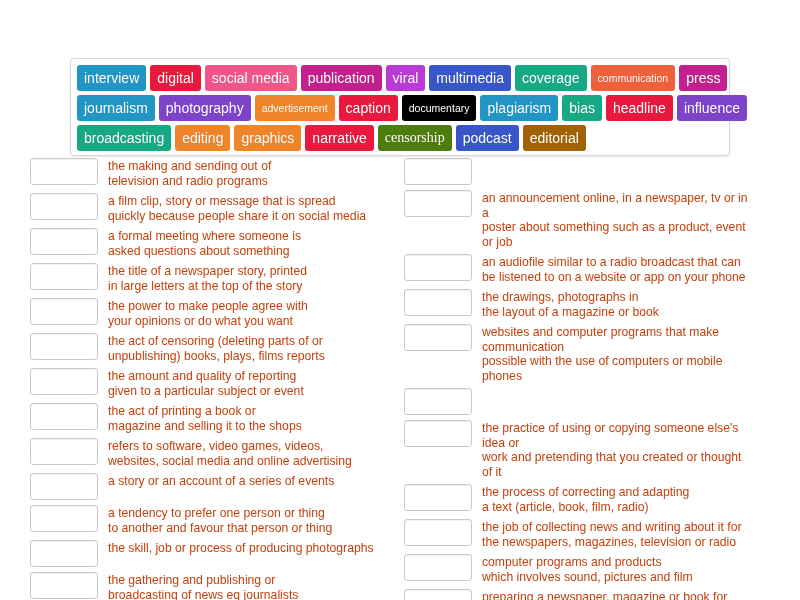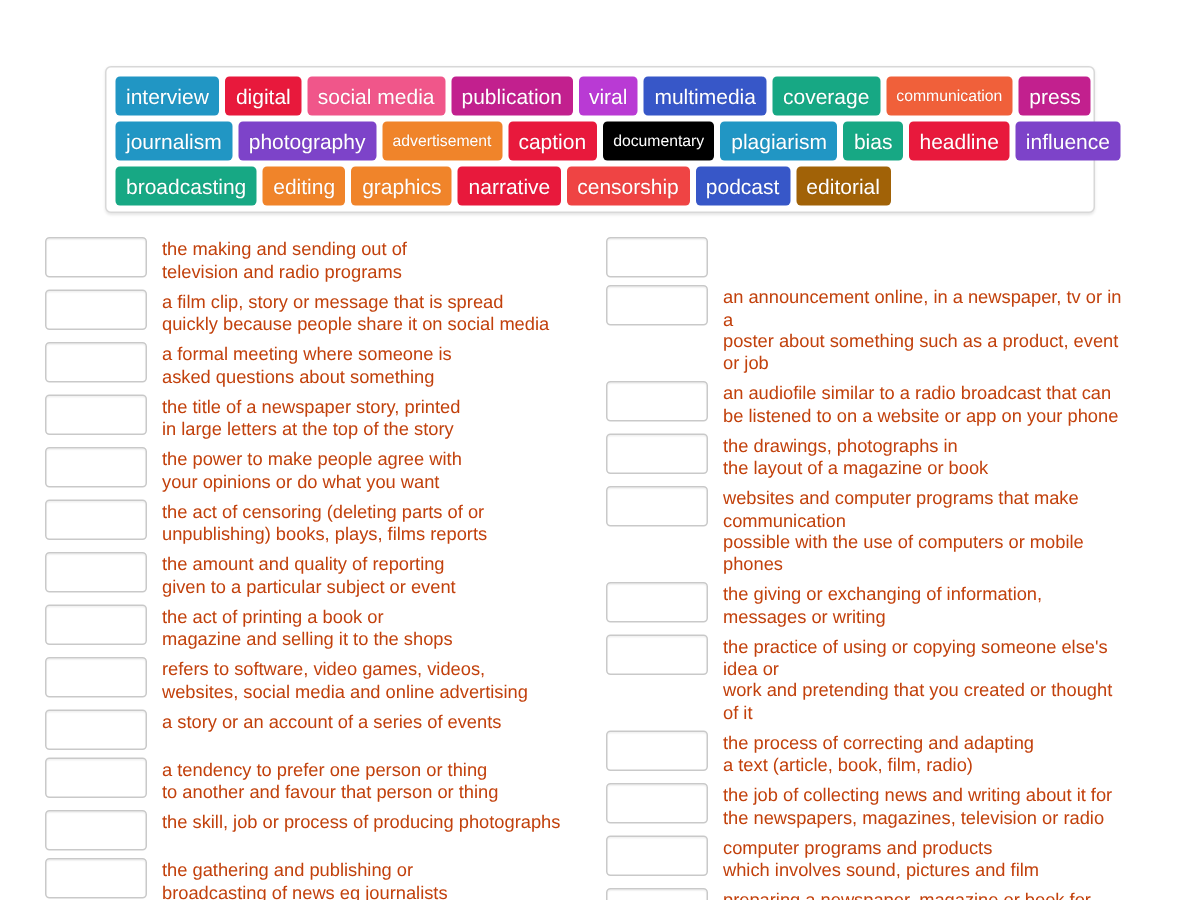--- a/index.html
+++ b/index.html
@@ -15,21 +15,21 @@
     position: relative;
     width: 800px;
     height: 600px;
     overflow: hidden;
   }
 
   
   #word-bank {
     position: absolute;
     left: 70px;
-    top: 44px;
+    top: 58px;
     width: 660px;
     padding: 6px 6px 4px 6px;
     background: #ffffff;
     border: 1px solid #d8d8d8;
     border-radius: 4px;
     box-shadow: 0 1px 2px rgba(0,0,0,0.10);
   }
   .bank-row {
     display: flex;
     flex-wrap: nowrap;
@@ -112,21 +112,21 @@
         <div class="tile" style="background: rgb(33, 150, 196);">plagiarism</div>
         <div class="tile" style="background: rgb(23, 168, 132);">bias</div>
         <div class="tile" style="background: rgb(232, 25, 60);">headline</div>
         <div class="tile" style="background: rgb(125, 67, 201);">influence</div>
       </div>
       <div class="bank-row">
         <div class="tile" style="background: rgb(23, 168, 132);">broadcasting</div>
         <div class="tile" style="background: rgb(240, 132, 42);">editing</div>
         <div class="tile" style="background: rgb(240, 132, 42);">graphics</div>
         <div class="tile" style="background: rgb(232, 25, 60);">narrative</div>
-        <div class="tile" style="background: #ef4444;">censorship</div>
+        <div class="tile" style="background: #4d7c0f; font-family: Liberation Serif, serif;">censorship</div>
         <div class="tile" style="background: rgb(55, 87, 200);">podcast</div>
         <div class="tile" style="background: #a16207;">editorial</div>
       </div>
     </div>
 
   <div class="col" id="col-left">
       <div class="item">
         <div class="drop"></div>
         <div class="def">the making and sending out of<br>television and radio programs</div>
       </div>
@@ -194,21 +194,20 @@
       <div class="item">
         <div class="drop"></div>
         <div class="def">the drawings, photographs in<br>the layout of a magazine or book</div>
       </div>
       <div class="item">
         <div class="drop"></div>
         <div class="def">websites and computer programs that make communication<br>possible with the use of computers or mobile phones</div>
       </div>
       <div class="item">
         <div class="drop"></div>
-        <div class="def">the giving or exchanging of information, messages or writing</div>
       </div>
       <div class="item">
         <div class="drop"></div>
         <div class="def">the practice of using or copying someone else's idea or<br>work and pretending that you created or thought of it</div>
       </div>
       <div class="item">
         <div class="drop"></div>
         <div class="def">the process of correcting and adapting<br>a text (article, book, film, radio)</div>
       </div>
       <div class="item">

